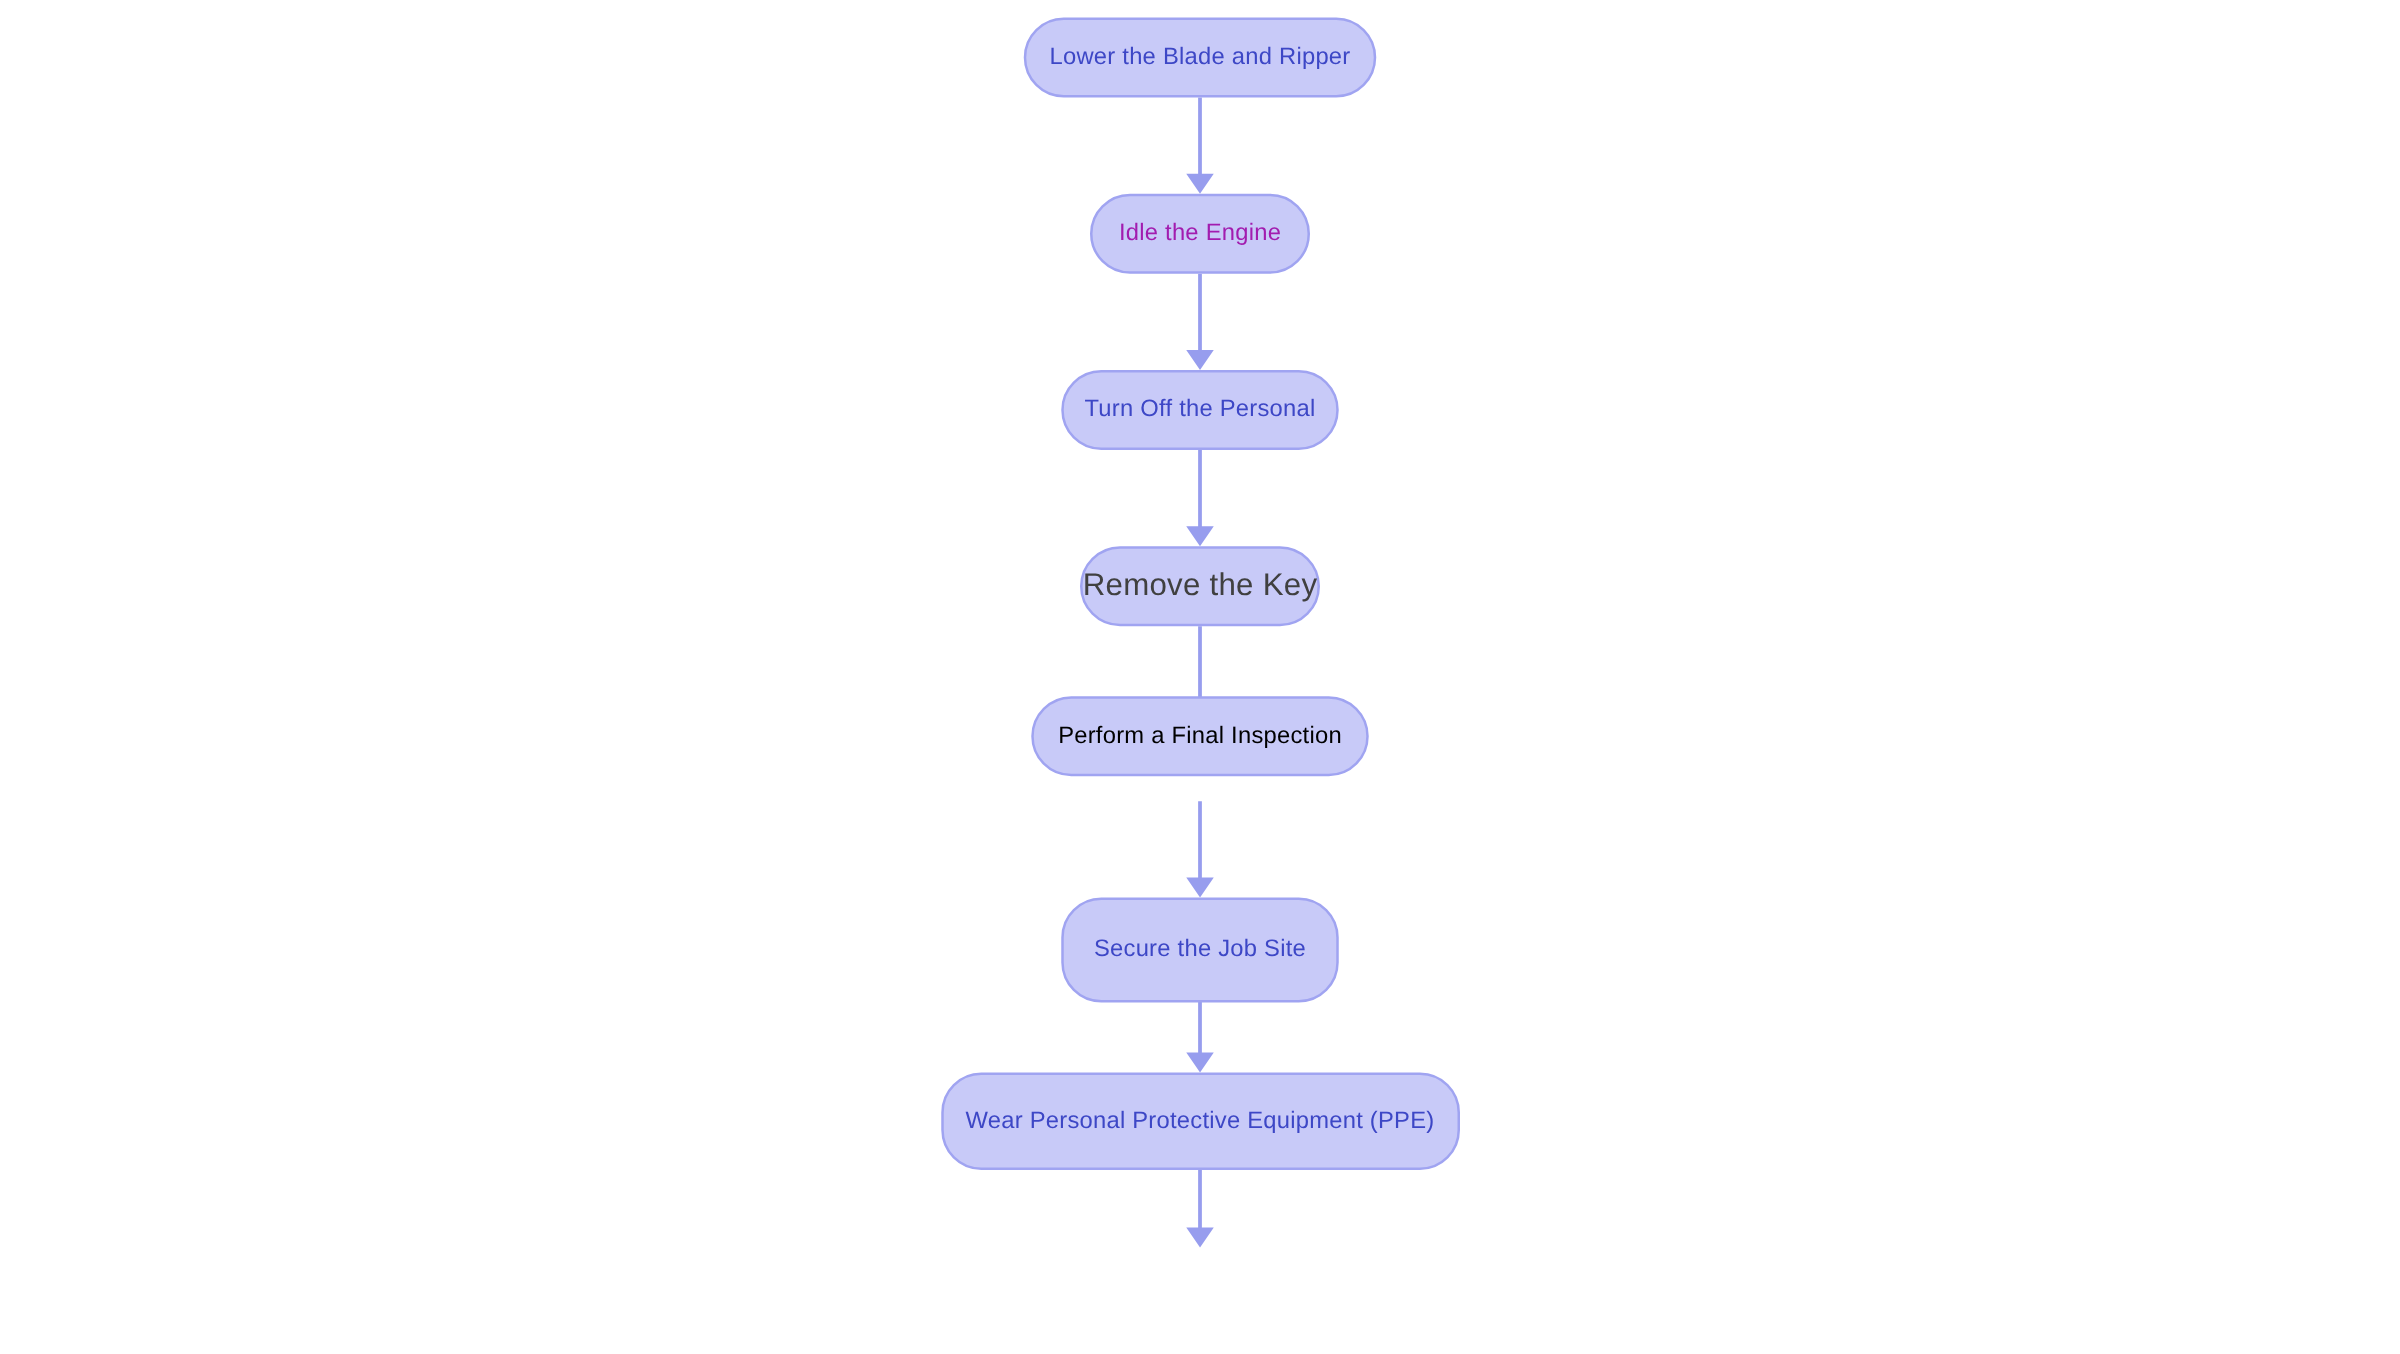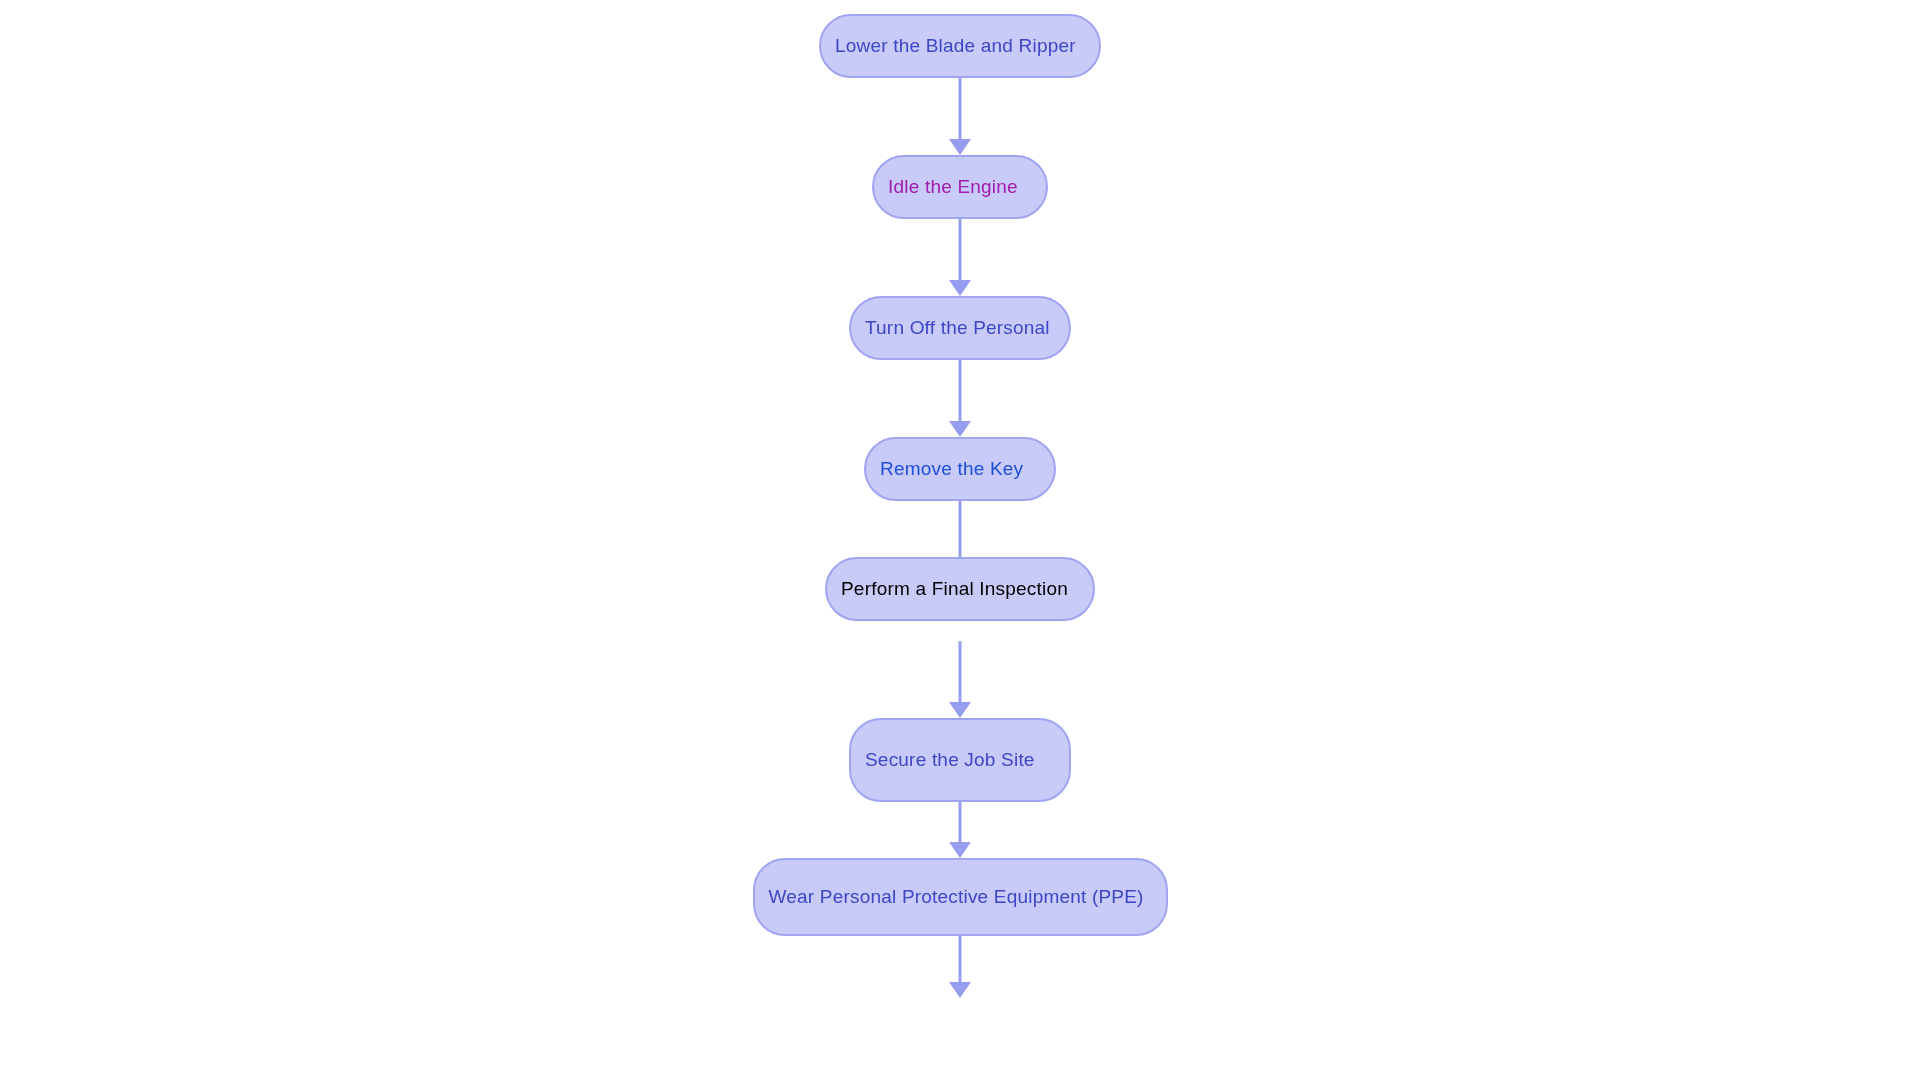--- a/index.html
+++ b/index.html
@@ -15,21 +15,21 @@
     overflow: hidden;
     font-family: "Liberation Sans", sans-serif;
   }
   .flow-node {
     position: absolute;
     box-sizing: border-box;
     height: 64px;
     border-radius: 32px;
     display: flex;
     align-items: center;
-    justify-content: flex-start;
+    justify-content: center;
     text-align: center;
     font-size: 19px;
     line-height: 1.1;
     letter-spacing: 0.2px;
     cursor: pointer;
     user-select: none;
   }
   .flow-node .node-label {
     padding: 0 14px;
     white-space: nowrap;
@@ -91,21 +91,21 @@
     </div>
     <div class="flow-node" style="left: 819px; top: 14px; width: 282px; height: 64px; border-radius: 32px; background: rgb(200, 202, 248); border: 2px solid rgb(160, 164, 241); color: rgb(61, 71, 198); font-size: 19px;">
       <span class="node-label">Lower the Blade and Ripper</span>
     </div>
     <div class="flow-node" style="left: 872px; top: 155px; width: 176px; height: 64px; border-radius: 32px; background: rgb(200, 202, 248); border: 2px solid rgb(160, 164, 241); color: #a21caf; font-size: 19px;">
       <span class="node-label">Idle the Engine</span>
     </div>
     <div class="flow-node" style="left: 849px; top: 296px; width: 222px; height: 64px; border-radius: 32px; background: rgb(200, 202, 248); border: 2px solid rgb(160, 164, 241); color: rgb(61, 71, 198); font-size: 19px;">
       <span class="node-label">Turn Off the Personal</span>
     </div>
-    <div class="flow-node" style="left: 864px; top: 437px; width: 192px; height: 64px; border-radius: 32px; background: rgb(200, 202, 248); border: 2px solid rgb(160, 164, 241); color: #1d4ed8; font-size: 19px;">
+    <div class="flow-node" style="left: 864px; top: 437px; width: 192px; height: 64px; border-radius: 32px; background: rgb(200, 202, 248); border: 2px solid rgb(160, 164, 241); color: #404040; font-size: 25px;">
       <span class="node-label">Remove the Key</span>
     </div>
     <div class="flow-node" style="left: 825px; top: 557px; width: 270px; height: 64px; border-radius: 32px; background: rgb(200, 202, 248); border: 2px solid rgb(160, 164, 241); color: #000000; font-size: 19px;">
       <span class="node-label">Perform a Final Inspection</span>
     </div>
     <div class="flow-node" style="left: 849px; top: 718px; width: 222px; height: 84px; border-radius: 32px; background: rgb(200, 202, 248); border: 2px solid rgb(160, 164, 241); color: rgb(61, 71, 198); font-size: 19px;">
       <span class="node-label">Secure the Job Site</span>
     </div>
     <div class="flow-node" style="left: 752.5px; top: 858px; width: 415px; height: 78px; border-radius: 32px; background: rgb(200, 202, 248); border: 2px solid rgb(160, 164, 241); color: rgb(61, 71, 198); font-size: 19px;">
       <span class="node-label">Wear Personal Protective Equipment (PPE)</span>

